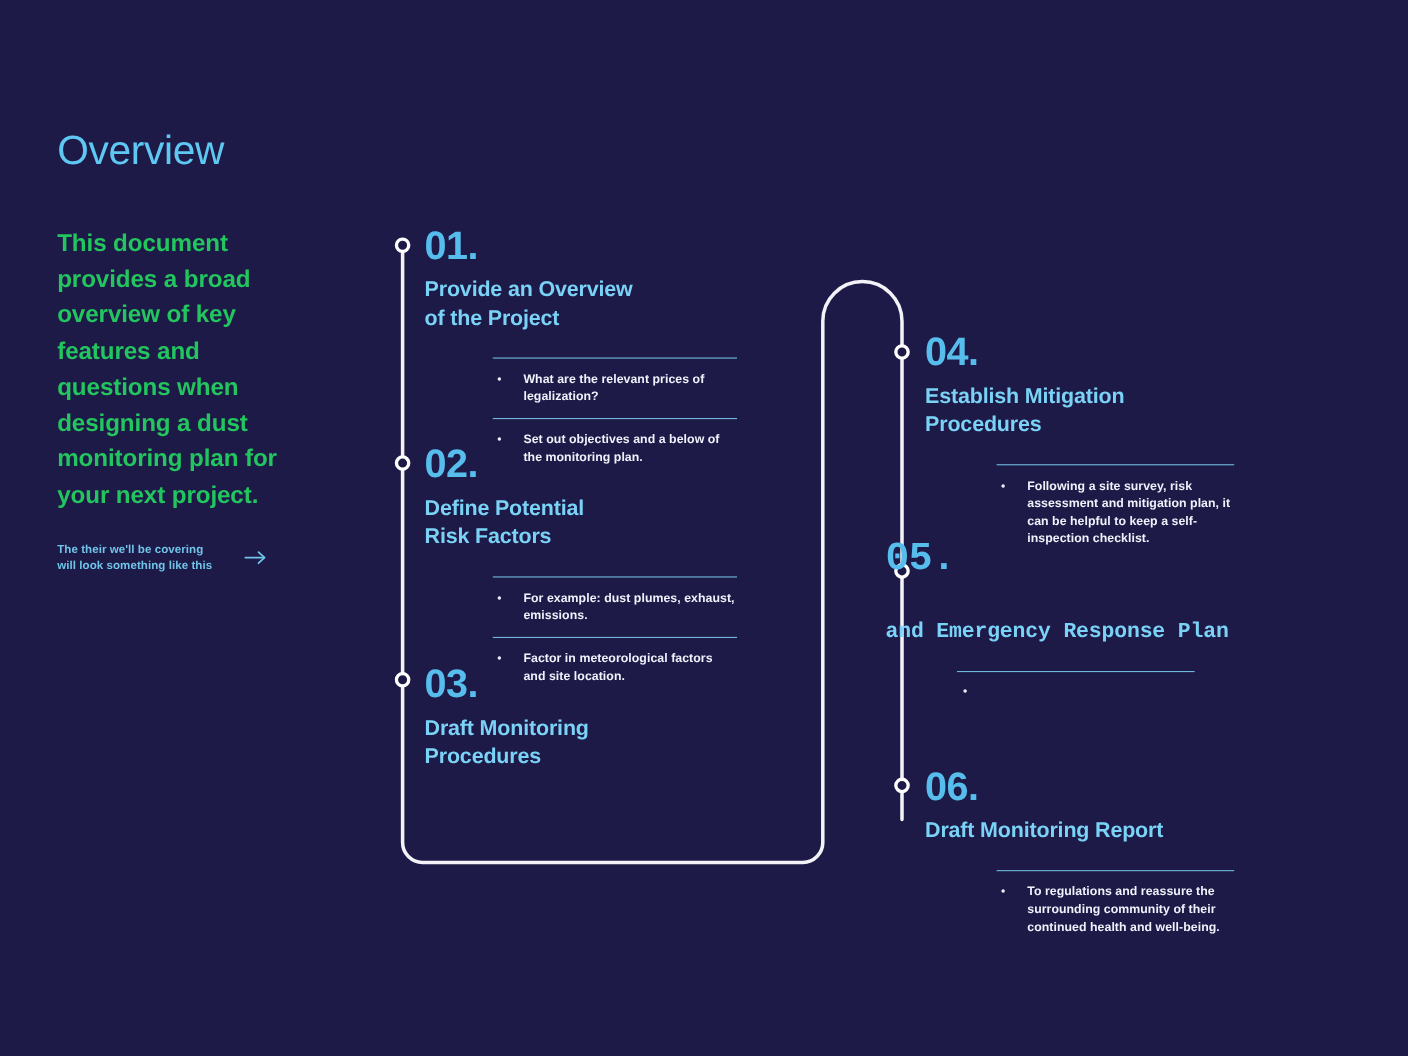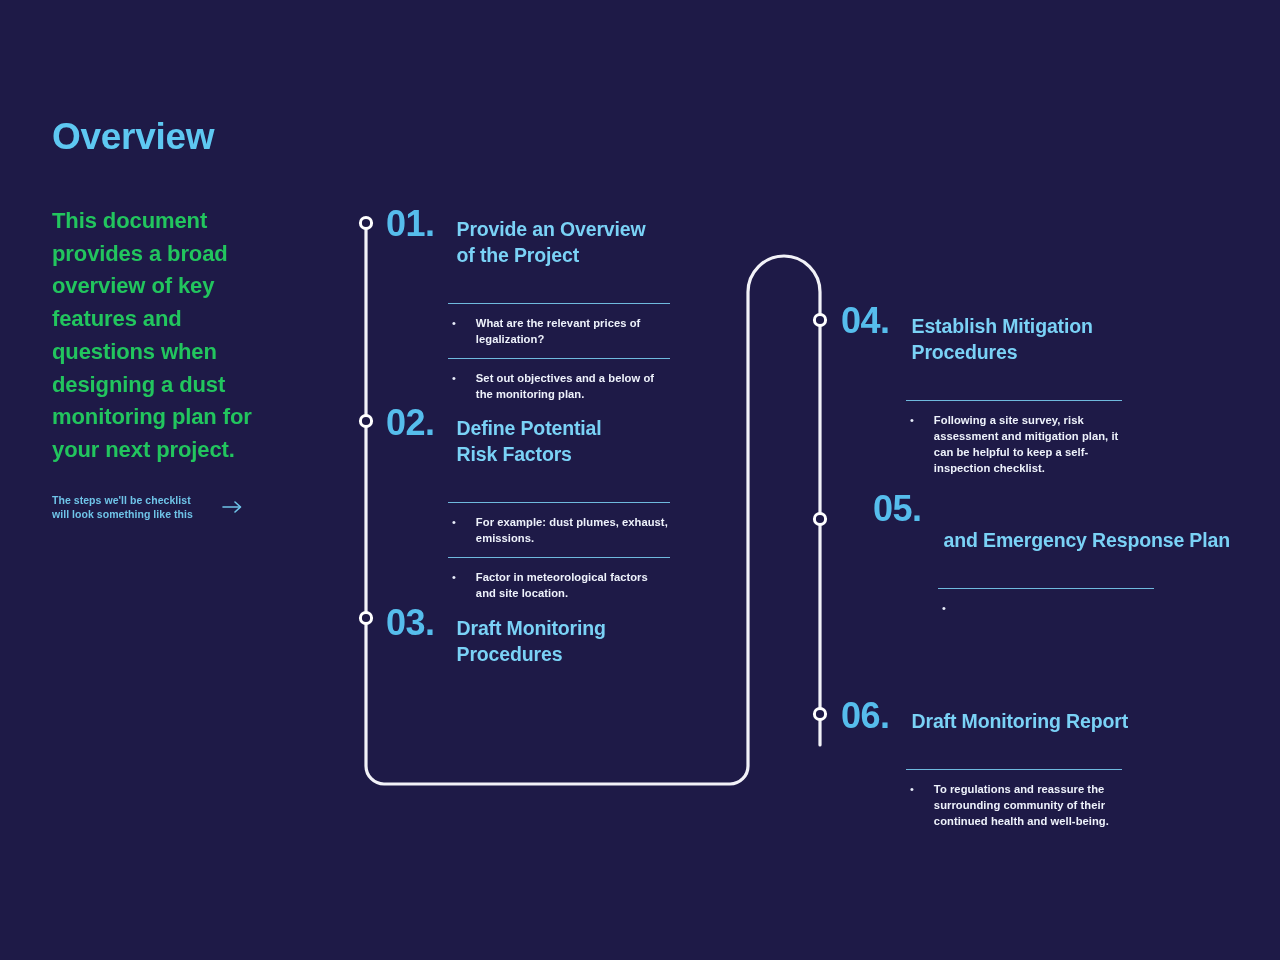--- a/index.html
+++ b/index.html
@@ -23,21 +23,21 @@
 
   
   #intro {
     position: absolute;
     left: 52px;
     top: 118px;
     width: 260px;
   }
   #page-title {
     font-size: 37px;
-    font-weight: 700;
+    font-weight: 400;
     color: #5ec8f2;
     letter-spacing: -0.3px;
     margin: 0 0 48px 0;
     line-height: 1.05;
   }
   #intro-paragraph {
     font-size: 22px;
     font-weight: 600;
     color: #22c55e;
     line-height: 1.49;
@@ -74,36 +74,37 @@
   }
 
   
   .step {
     position: absolute;
   }
   .step-head {
     display: flex;
     align-items: baseline;
     gap: 10px;
+    flex-direction: column;
   }
   .step-num {
     font-size: 36px;
     font-weight: 700;
     color: #56bdec;
     line-height: 1;
     letter-spacing: -0.5px;
     flex: 0 0 auto;
   }
   .step-title {
     font-size: 19.5px;
     font-weight: 700;
     color: #7ad2f6;
     line-height: 1.33;
     letter-spacing: -0.15px;
-    margin: 12px;
+    margin: 0;
   }
   .bullets {
     margin: 0;
     padding: 0;
     list-style: none;
   }
   .bullet {
     border-top: 1px solid #6fb9dd;
     padding: 12px 0 10px 0;
     display: flex;
@@ -137,39 +138,39 @@
   #step-02 .bullets { margin-left: 62px; width: 222px; margin-top: 22px; }
   #step-02 .step-title { width: 230px; }
 
   #step-03 { left: 386px; top: 604px; width: 290px; }
   #step-03 .step-title { width: 230px; }
 
   #step-04 { left: 841px; top: 302px; width: 300px; }
   #step-04 .bullets { margin-left: 65px; width: 216px; margin-top: 22px; }
   #step-04 .step-title { width: 225px; }
 
-  #step-05 { left: 873px; top: 490px; width: 400px; }
+  #step-05 { left: 805px; top: 490px; width: 400px; font-family: Liberation Mono, monospace; }
   #step-05 .bullets { margin-left: 65px; width: 216px; margin-top: 22px; }
   #step-05 .step-title { width: 340px; }
 
   #step-06 { left: 841px; top: 697px; width: 330px; }
   #step-06 .bullets { margin-left: 65px; width: 216px; margin-top: 22px; }
   #step-06 .step-title { width: 270px; }
 </style>
 </head>
 <body>
 
 <div id="slide">
 
   <div id="intro">
     <h1 id="page-title">Overview</h1>
     <p id="intro-paragraph">This document provides a broad overview of key features and questions when designing a dust monitoring plan for your next project.</p>
     <div id="intro-note-row">
       <div id="intro-note">
-        <span>The steps we'll be checklist</span><br>
+        <span>The their we'll be covering</span><br>
         <span>will look something like this</span>
       </div>
       <svg class="arrow-icon" width="22" height="16" viewBox="0 0 22 16">
         <path d="M1 8 H18" stroke="#6fc4e8" stroke-width="1.6" fill="none" stroke-linecap="round"></path>
         <path d="M13 3 L18.5 8 L13 13" stroke="#6fc4e8" stroke-width="1.6" fill="none" stroke-linecap="round" stroke-linejoin="round"></path>
       </svg>
     </div>
   </div>
 
   <svg id="connector" viewBox="0 0 1280 960">

